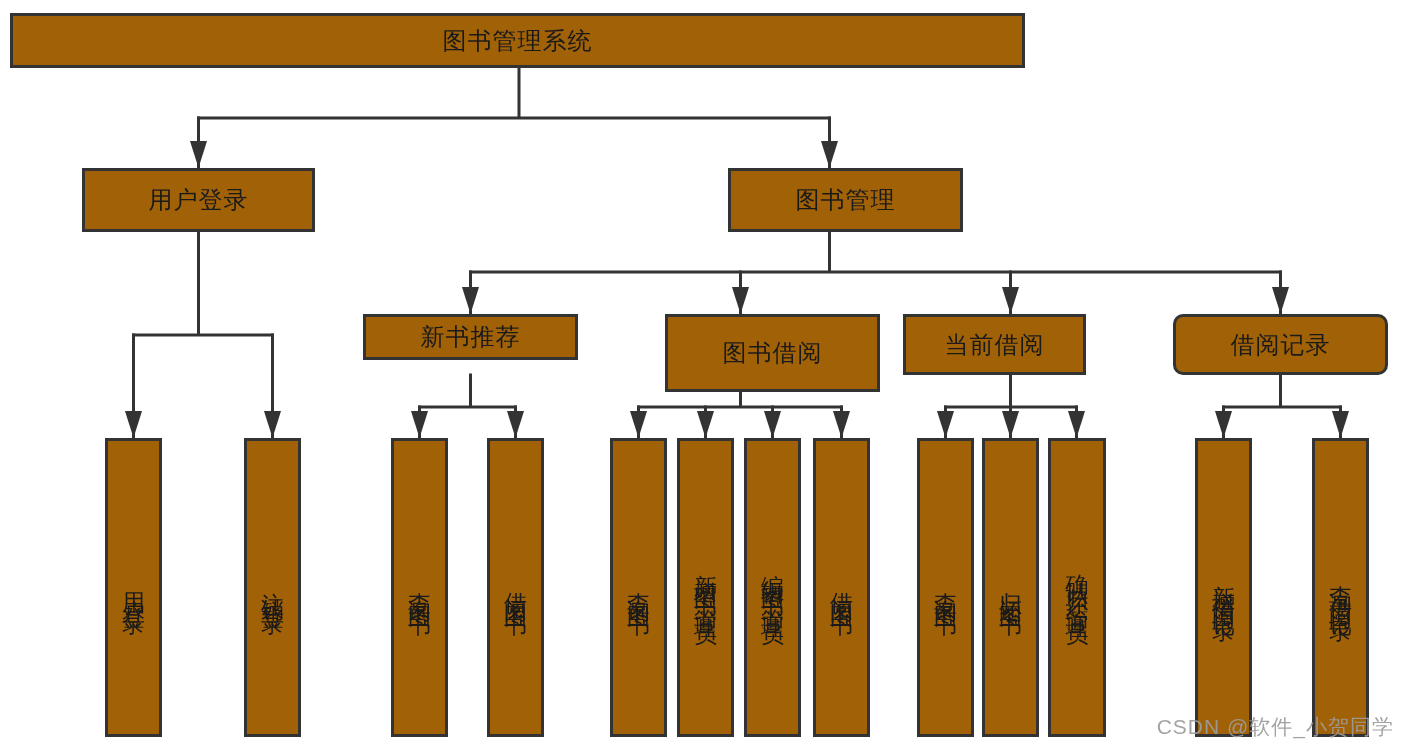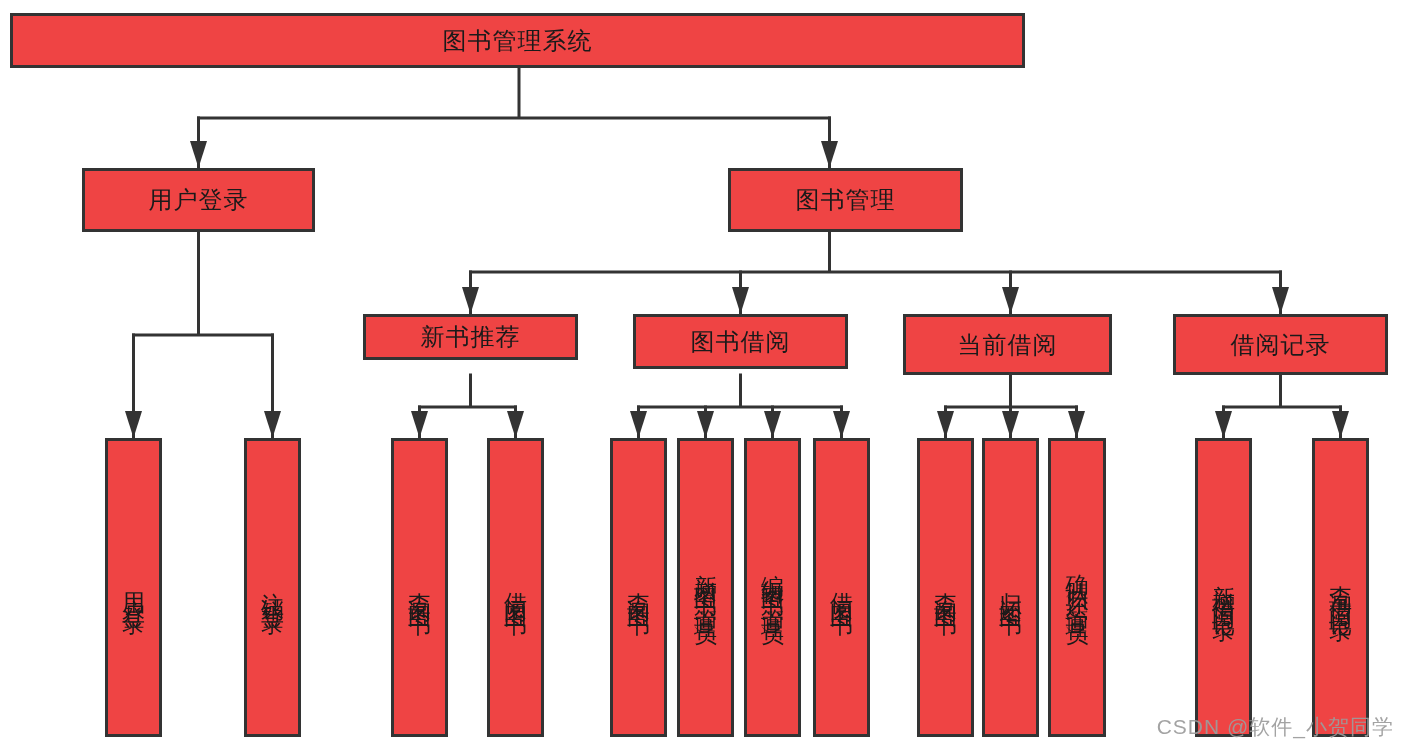--- a/index.html
+++ b/index.html
@@ -8,21 +8,21 @@
     width: 1405px;
     height: 747px;
     background: #ffffff;
     font-family: "Liberation Sans", "DejaVu Sans", sans-serif;
     overflow: hidden;
   }
   .wires { position: absolute; left: 0; top: 0; width: 1405px; height: 747px; }
   .box {
     position: absolute;
     box-sizing: border-box;
-    background: #ef4444;
+    background: #a16207;
     border: 3px solid #333333;
     display: flex;
     align-items: center;
     justify-content: center;
     color: #1a1a1a;
     font-size: 24px;
     letter-spacing: 1px;
     white-space: nowrap;
     z-index: 2;
   }
@@ -105,23 +105,23 @@
       <line x1="1340.5" y1="407" x2="1340.5" y2="438" marker-end="url(#arw)"></line>
     </g>
   </svg>
 
   <div class="box" style="left:10px; top:13px; width:1015px; height:55px;">图书管理系统</div>
 
   <div class="box" style="left:82px; top:168px; width:233px; height:64px;">用户登录</div>
   <div class="box" style="left:712px; top:168px; width:235px; height:64px;margin-left:16px;">图书管理</div>
 
   <div class="box" style="left:363px; top:314px; width:215px; height:46px;">新书推荐</div>
-  <div class="box" style="left:633px; top:314px; width:215px; height:55px;">图书借阅</div>
-  <div class="box" style="left:903px; top:314px; width:209px; height:61px;">当前借阅</div>
-  <div class="box" style="left:1173px; top:314px; width:215px; height:61px;">借阅记录</div>
+  <div class="box" style="left:665px; top:314px; width:215px; height:78px;">图书借阅</div>
+  <div class="box" style="left:903px; top:314px; width:183px; height:61px;">当前借阅</div>
+  <div class="box" style="left:1173px; top:314px; width:215px; height:61px;border-radius:10px;">借阅记录</div>
 
   <div class="box leaf" style="left:105px; top:438px; width:57px; height:299px;">用户登录</div>
   <div class="box leaf" style="left:244px; top:438px; width:57px; height:299px;">注销登录</div>
 
   <div class="box leaf" style="left:391px; top:438px; width:57px; height:299px;">查询图书</div>
   <div class="box leaf" style="left:487px; top:438px; width:57px; height:299px;">借阅图书</div>
 
   <div class="box leaf" style="left:610px; top:438px; width:57px; height:299px;">查询图书</div>
   <div class="box leaf" style="left:677px; top:438px; width:57px; height:299px;">新增图书（管理员）</div>
   <div class="box leaf" style="left:744px; top:438px; width:57px; height:299px;">编辑图书（管理员）</div>

